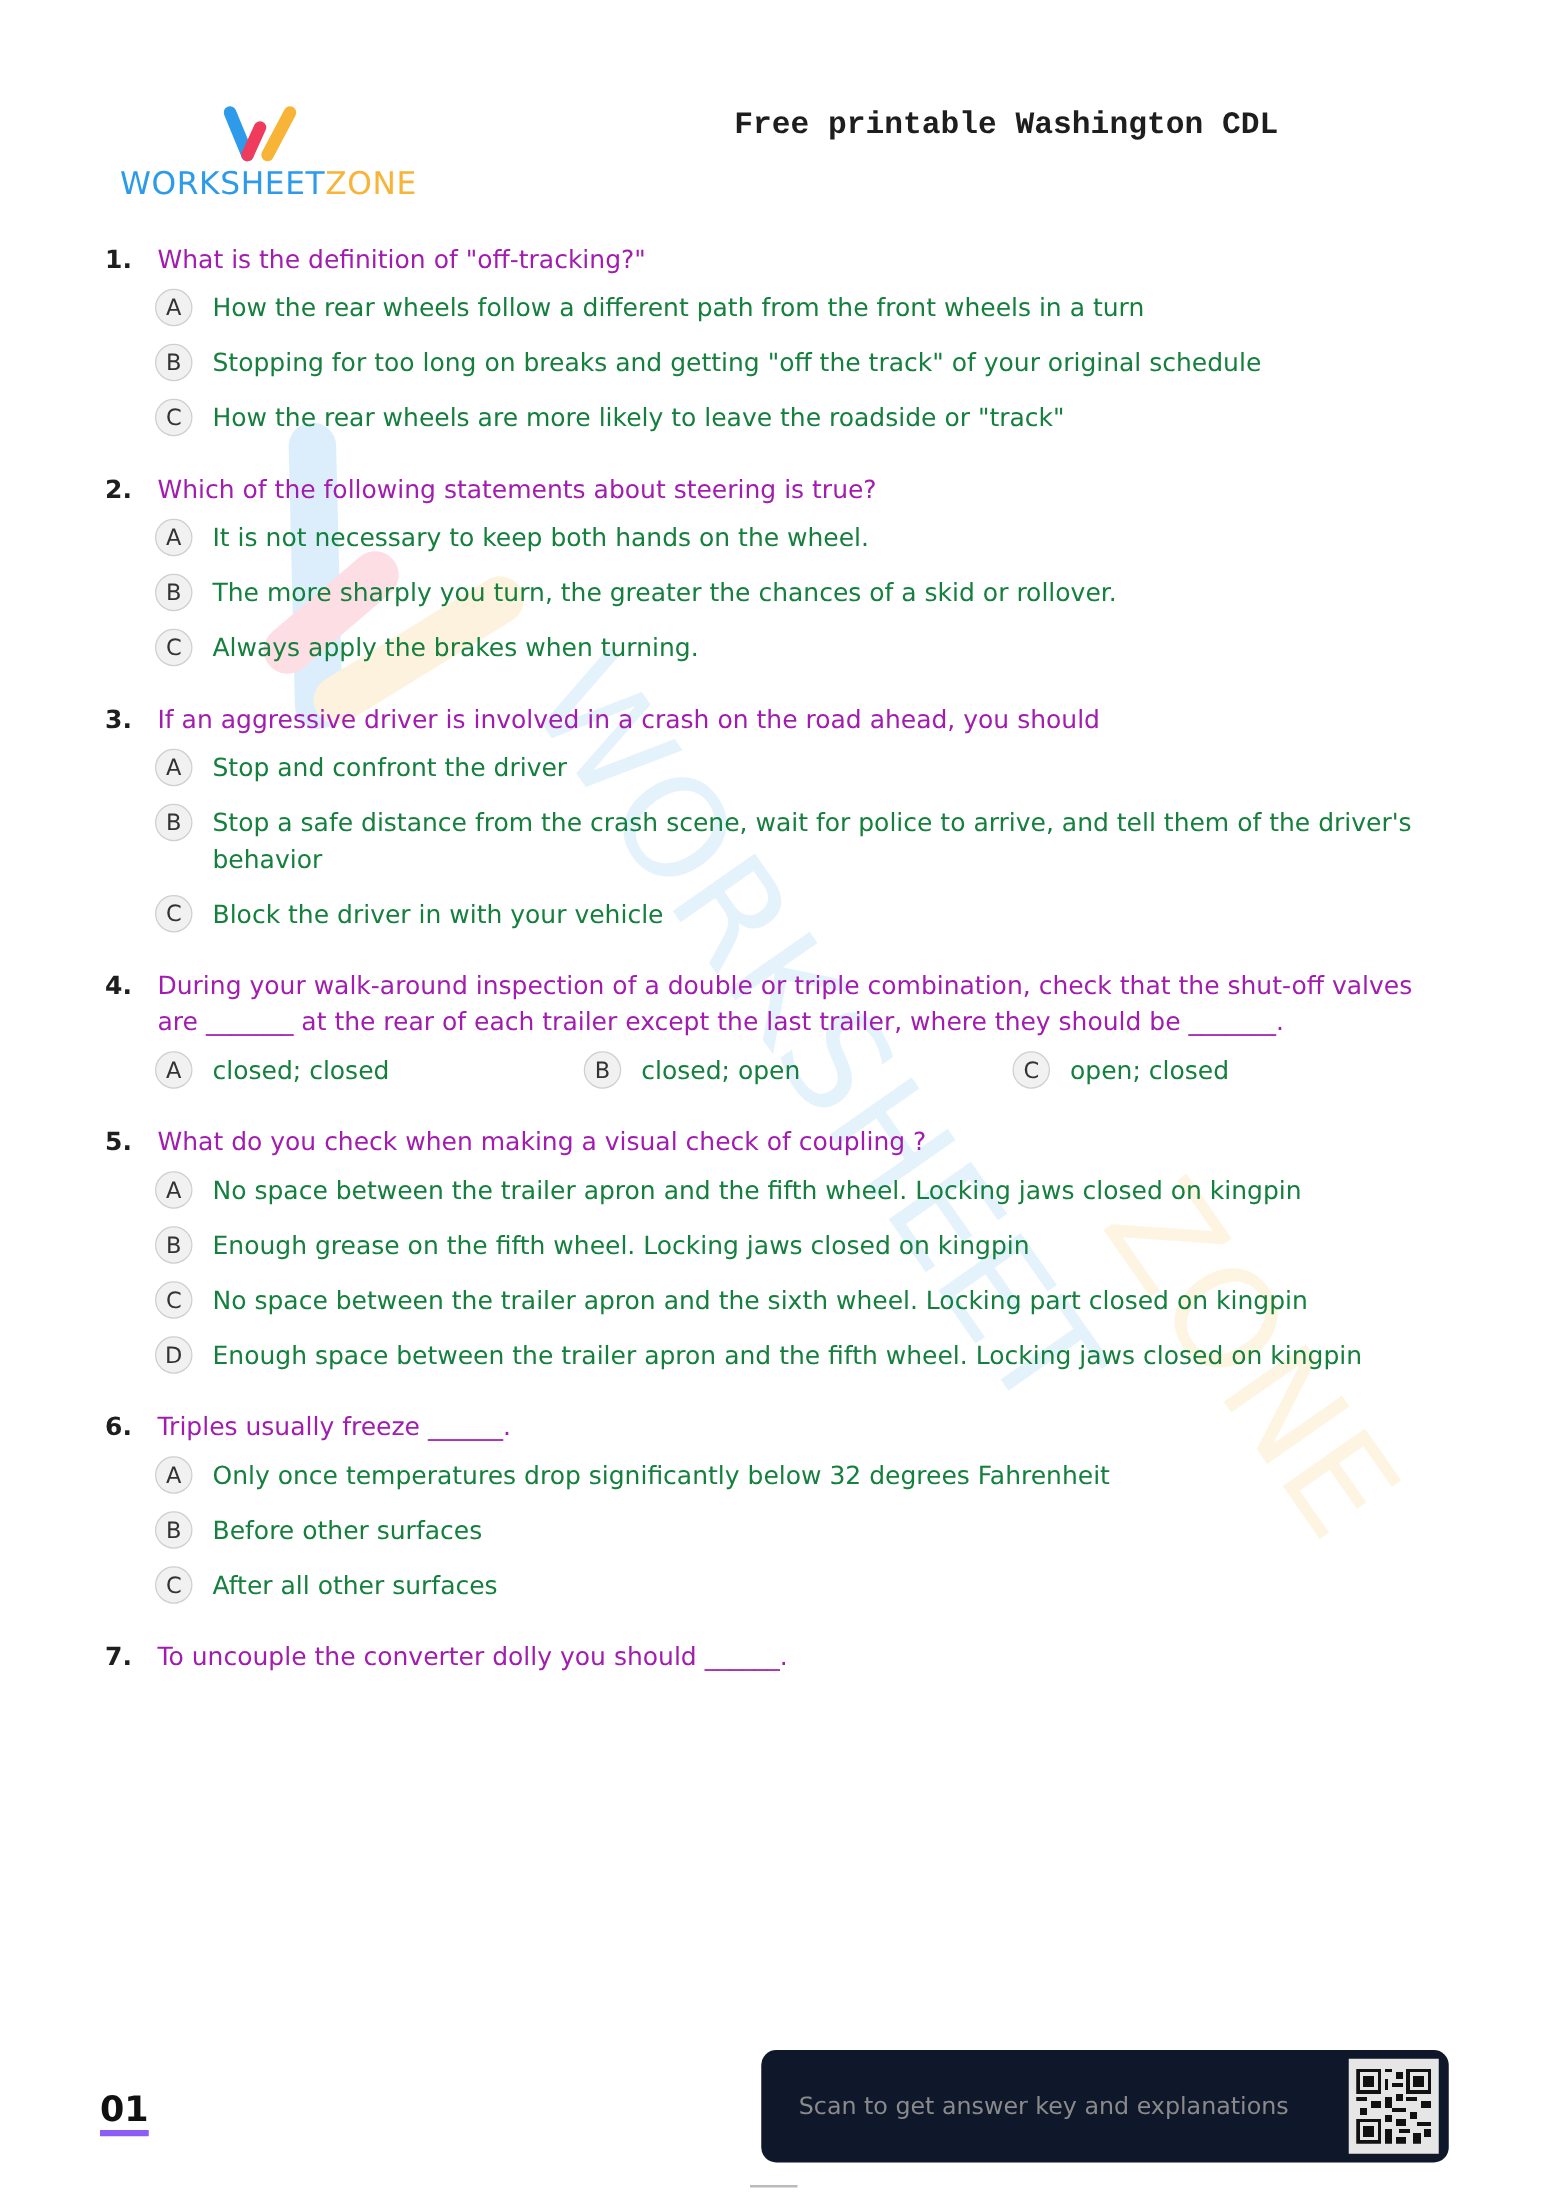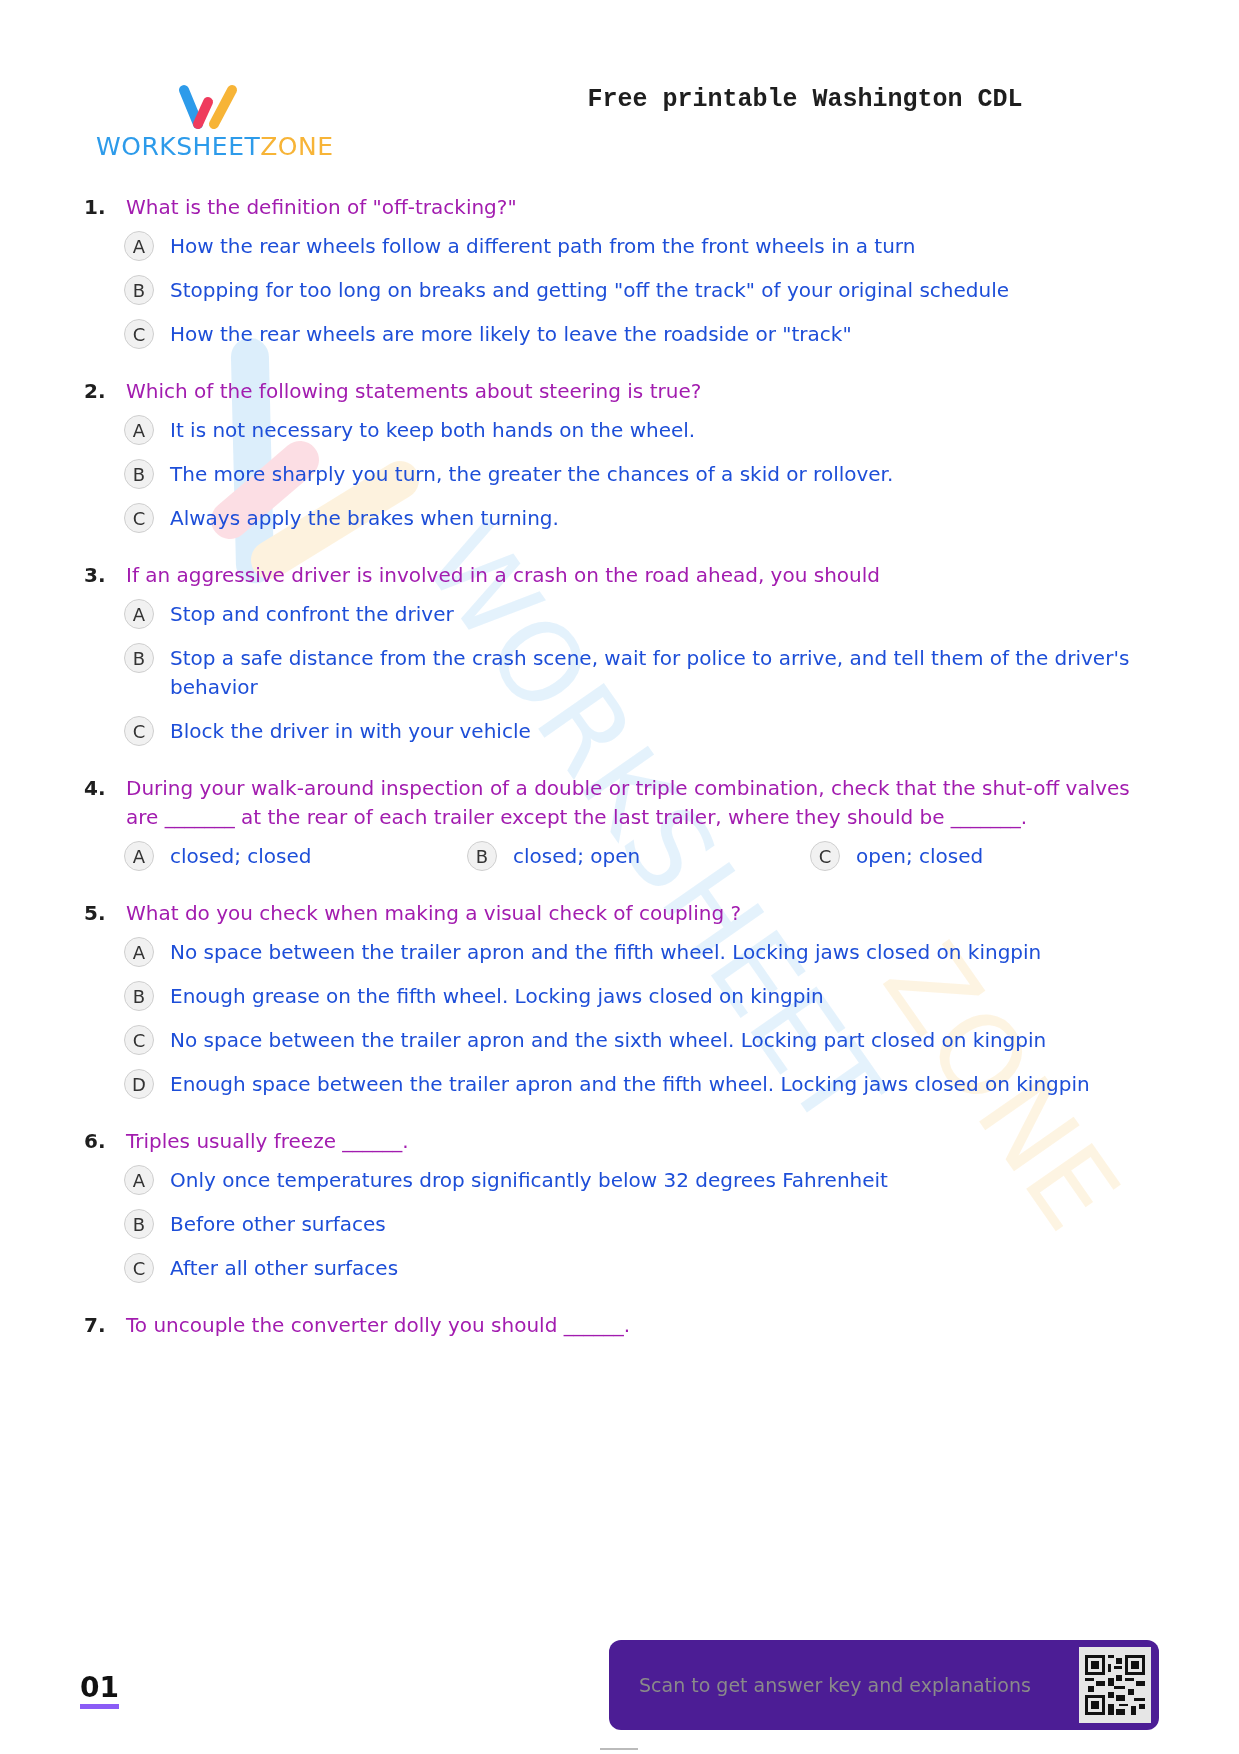--- a/index.html
+++ b/index.html
@@ -21,29 +21,29 @@
   .question { margin-bottom: 28px; }
   .q-line { display: flex; align-items: flex-start; font-size: 20px; line-height: 29px; }
   .q-num { width: 42px; font-weight: bold; flex-shrink: 0; color: #1e1e1e; }
   .q-text { flex: 1; color: #a21caf; }
   .options { margin-left: 40px; margin-top: 10px; }
   .option { display: flex; align-items: flex-start; font-size: 20px; line-height: 29px; margin-bottom: 15px; }
   .option:last-child { margin-bottom: 0; }
   .badge { width: 30px; height: 30px; border-radius: 50%; background: #f1f1f1; border: 1px solid #cfcfcf;
            display: flex; align-items: center; justify-content: center; font-size: 18px; color: #333;
            flex-shrink: 0; margin-right: 16px; box-sizing: border-box; margin-top: -1px; }
-  .opt-text { flex: 1; color: #1d4ed8; }
+  .opt-text { flex: 1; color: #15803d; }
   .options.inline { display: flex; }
   .options.inline .option { width: 343px; margin-bottom: 0; }
 
   .page-num { position: absolute; left: 80px; top: 1672px; font-size: 28px; font-weight: bold;
               border-bottom: 5px solid #8b5cf6; line-height: 32px; color: #111; z-index: 2; }
 
   .scan-box { position: absolute; left: 609px; top: 1640px; width: 550px; height: 90px;
-              background: #4c1d95; border-radius: 12px; display: flex; align-items: center; z-index: 2; }
+              background: #0f172a; border-radius: 12px; display: flex; align-items: center; z-index: 2; }
   .scan-text { font-size: 19px; color: #8a8a8a; margin-left: 30px; flex: 1; }
   .qr { width: 72px; height: 76px; background: #e6e6e6; margin-right: 8px; display: flex; align-items: center; justify-content: center; }
   .qr svg { width: 60px; height: 60px; }
 
   .bottom-line { position: absolute; left: 600px; top: 1748px; width: 38px; height: 2px; background: #bbbbbb; z-index: 2; }
 </style>
 </head>
 <body>
 
 <svg class="watermark" viewBox="0 0 1239 1754">

